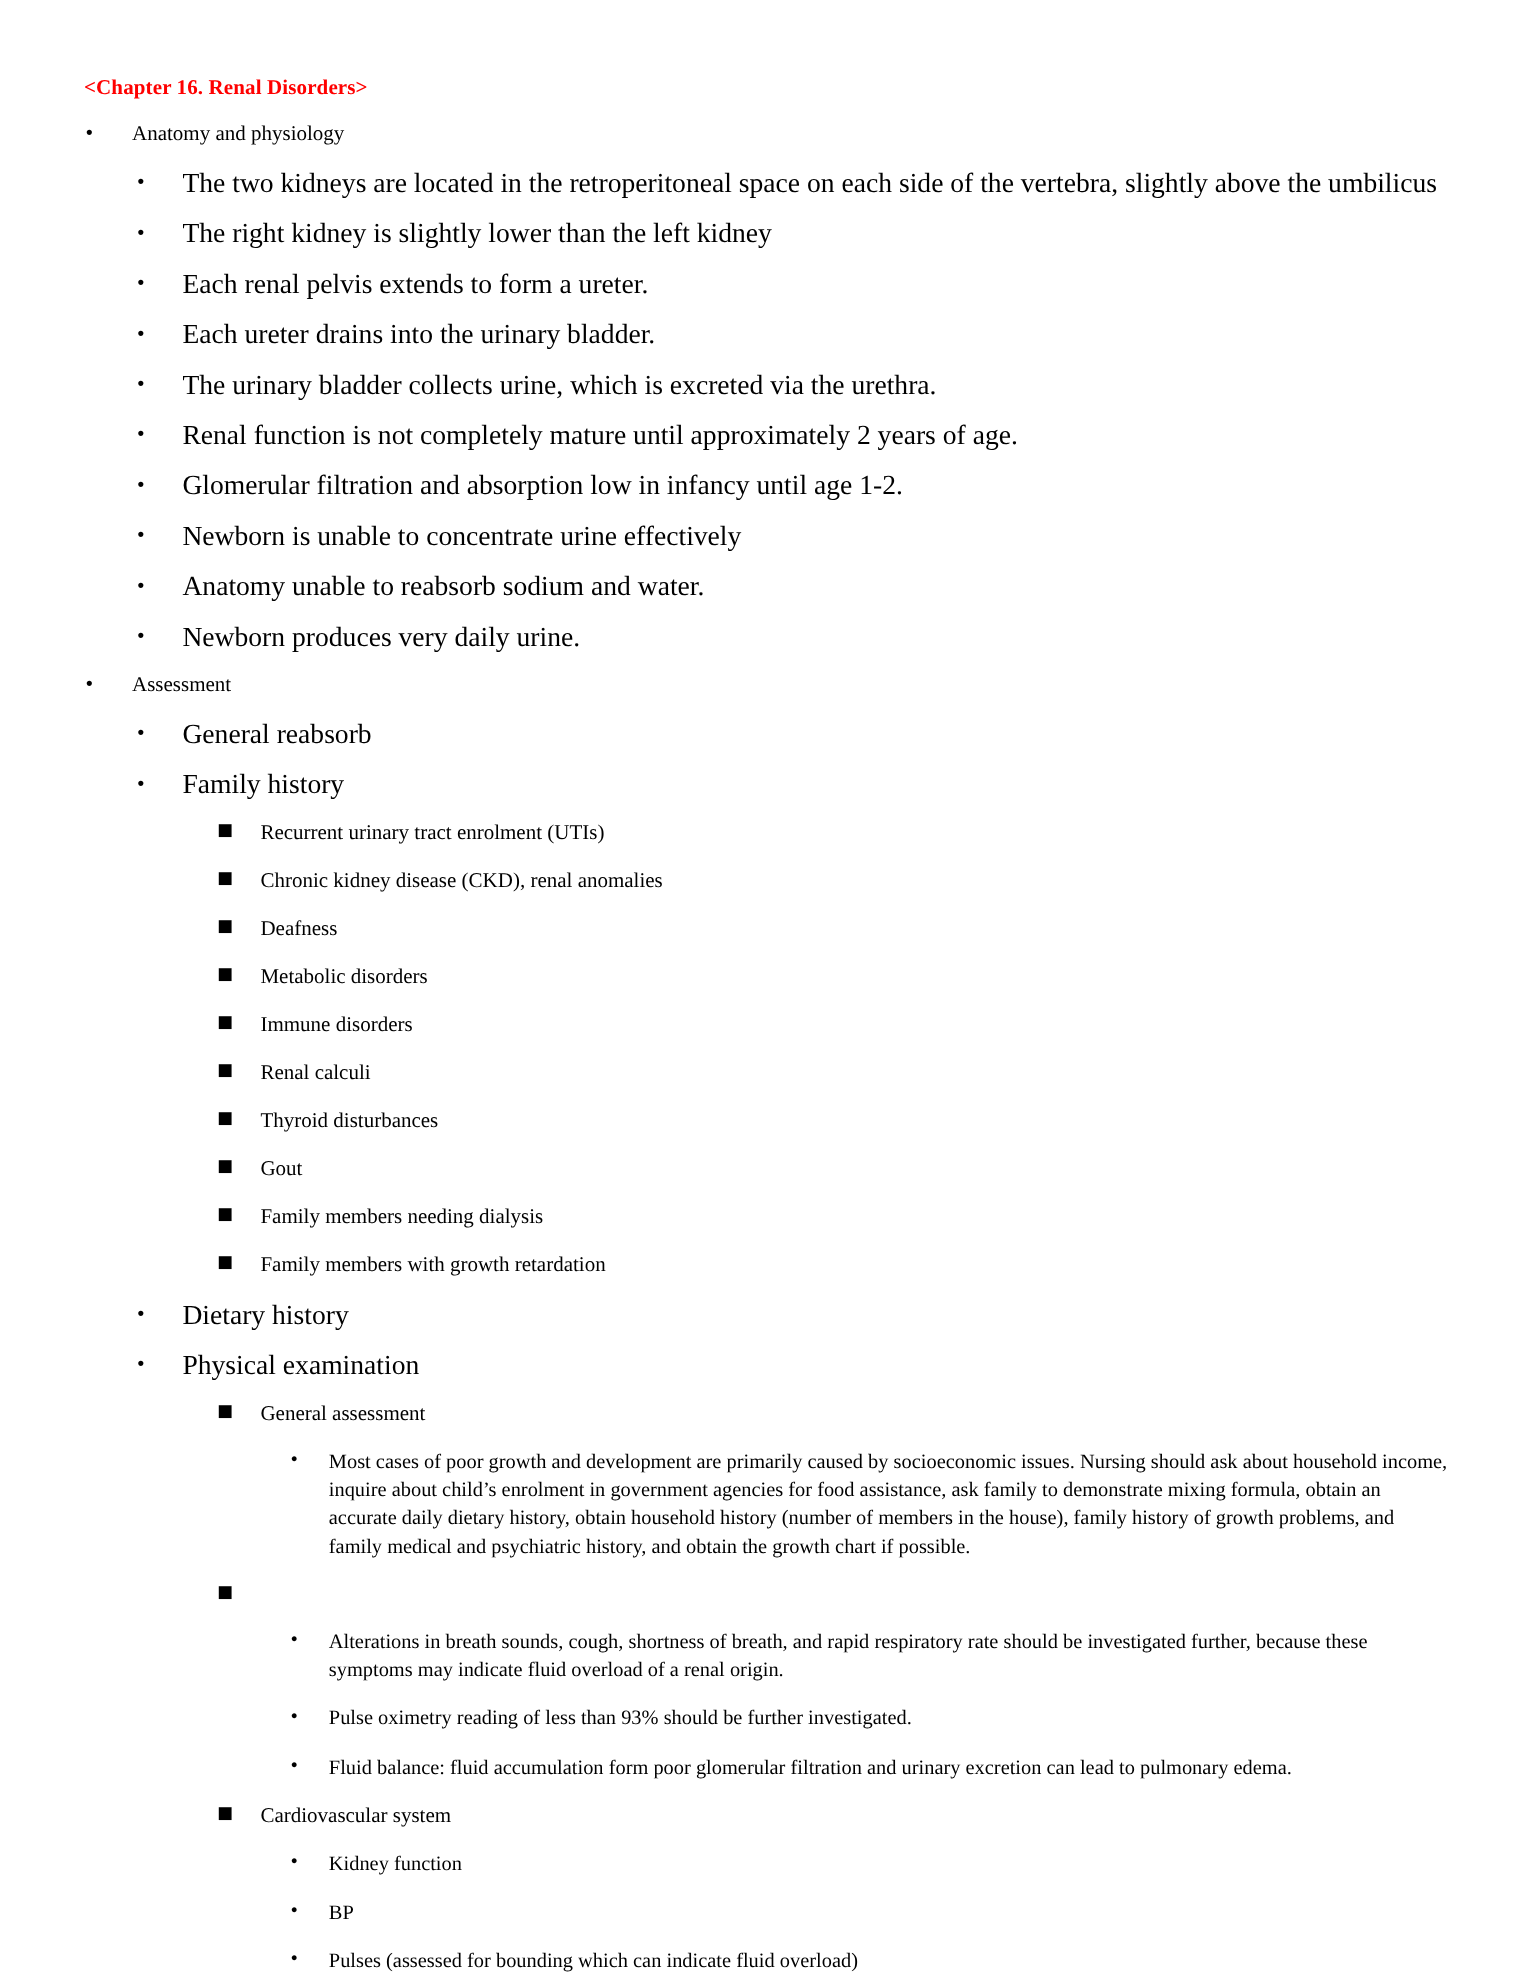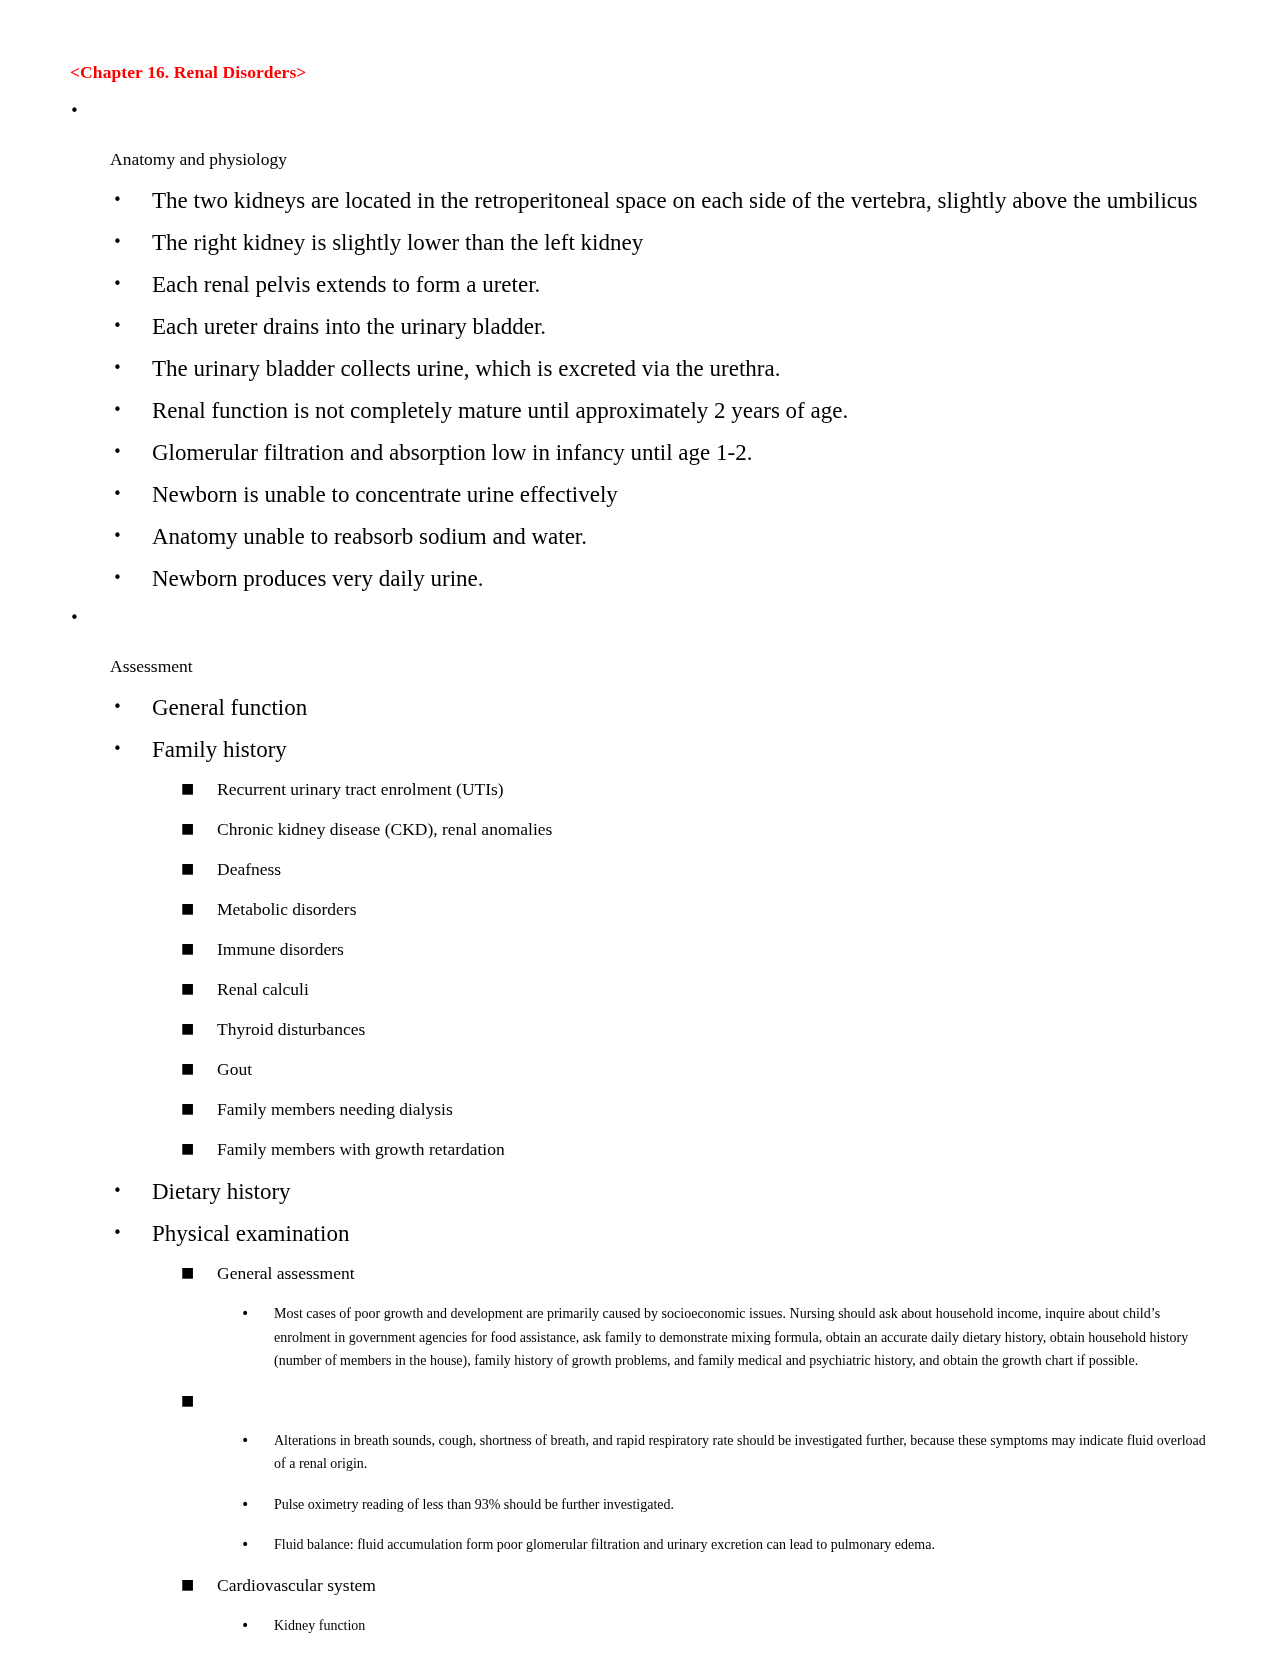--- a/index.html
+++ b/index.html
@@ -61,36 +61,36 @@
   }
 
   .txt {
     flex: 1 1 auto;
     display: block;
   }
 
   
   .lvl1 > .row { padding-left: 0px; margin-top: 17px; }
   .lvl1 .bullet { width: 40px; font-size: 15px; line-height: 22px; }
-  .lvl1 .txt { font-size: 17.5px; line-height: 22px; margin-top: 48px; }
+  .lvl1 .txt { font-size: 17.5px; line-height: 22px; }
 
   
   .lvl2 > .row { padding-left: 43px; margin-top: 19px; }
   .lvl2 .bullet { width: 39px; font-size: 15px; line-height: 22px; }
   .lvl2 .txt { font-size: 23px; line-height: 23px; }
 
   
   .lvl3 > .row { padding-left: 111px; margin-top: 17px; }
   .lvl3 .bullet { width: 36px; font-size: 14px; line-height: 22px; }
   .lvl3 .txt { font-size: 17.5px; line-height: 23px; }
 
   
   .lvl4 > .row { padding-left: 171px; margin-top: 17px; }
   .lvl4 .bullet { width: 33px; font-size: 14px; line-height: 23px; }
-  .lvl4 .txt { font-size: 14px; line-height: 23.5px; }
+  .lvl4 .txt { font-size: 17px; line-height: 23.5px; }
 
   .sq { font-size: 13.5px; position: relative; top: -1px; }
 </style>
 </head>
 <body>
 
 <div class="page">
 
   <div class="doc-title">&lt;Chapter 16. Renal Disorders&gt;</div>
 
@@ -167,21 +167,21 @@
     <li class="item lvl1">
       <div class="row">
         <span class="bullet">•</span>
         <span class="txt">Assessment</span>
       </div>
     </li>
 
     <li class="item lvl2">
       <div class="row">
         <span class="bullet">•</span>
-        <span class="txt">General function</span>
+        <span class="txt">General reabsorb</span>
       </div>
     </li>
 
     <li class="item lvl2">
       <div class="row">
         <span class="bullet">•</span>
         <span class="txt">Family history</span>
       </div>
     </li>
 

